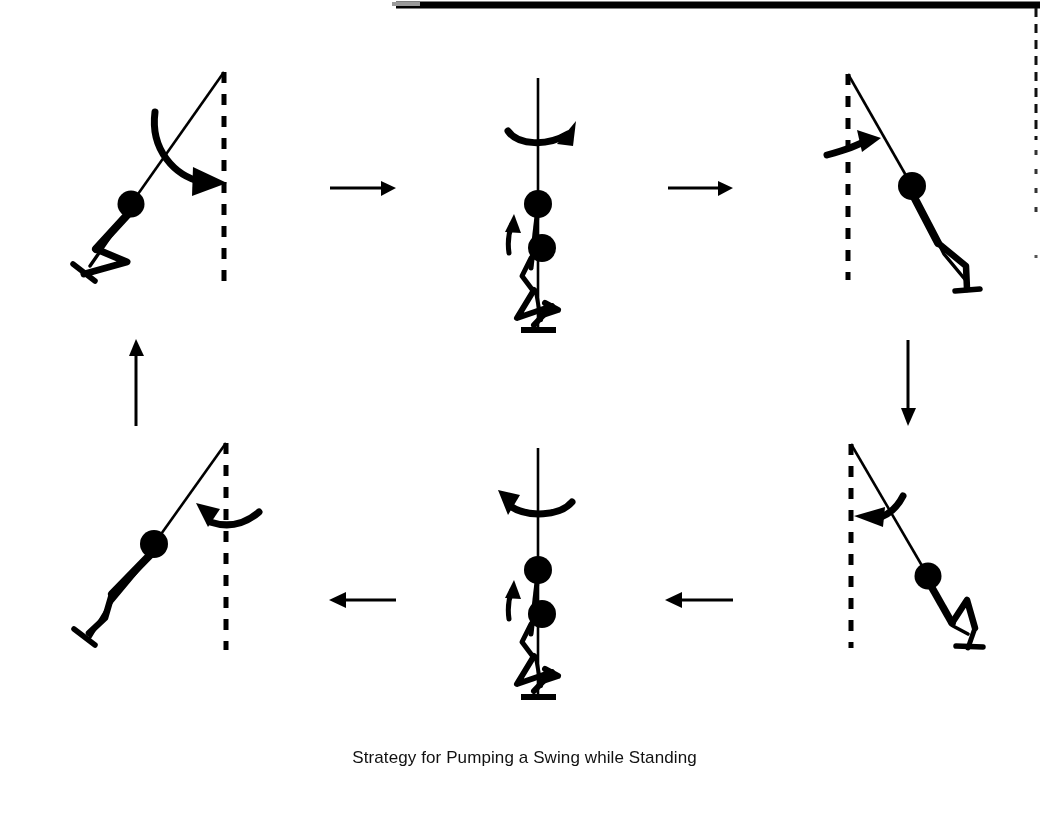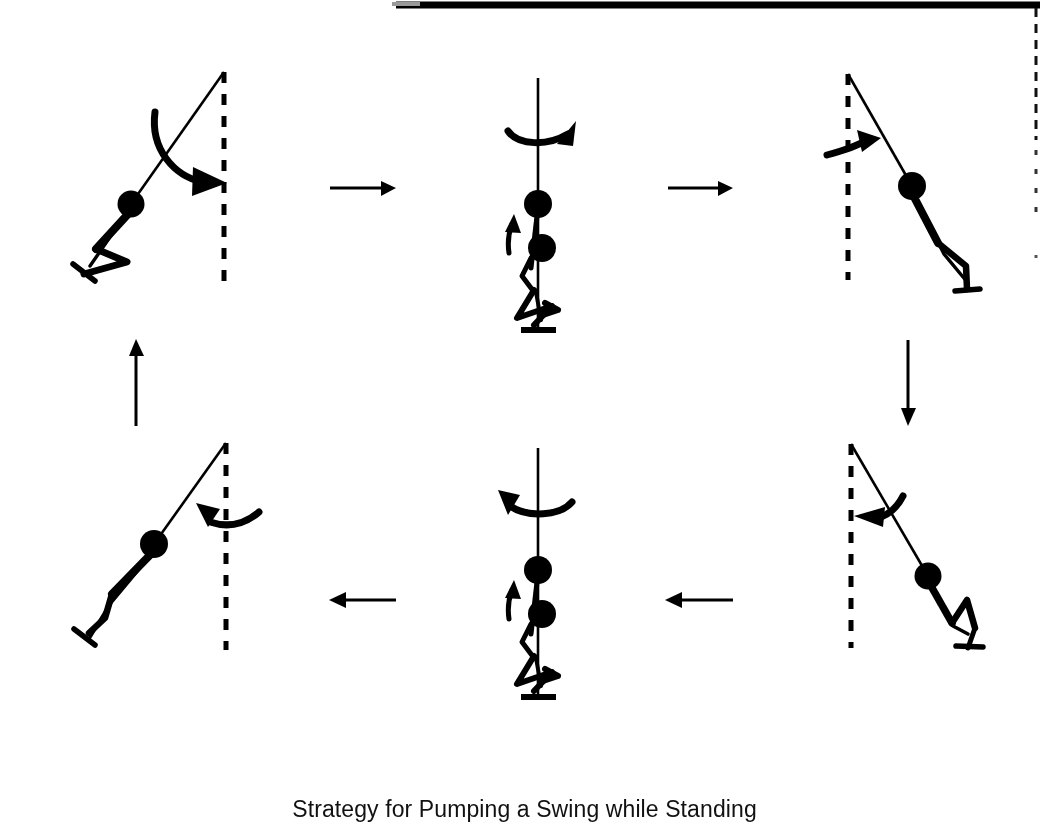--- a/index.html
+++ b/index.html
@@ -29,26 +29,25 @@
     position: absolute;
     left: 0;
     top: 748px;
     width: 1049px;
     text-align: center;
     pointer-events: none;
   }
   .caption-text {
     display: inline-block;
     font-family: "Liberation Sans", sans-serif;
-    font-size: 23px;
+    font-size: 17px;
     font-weight: 500;
     color: #111111;
     letter-spacing: 0.1px;
     white-space: nowrap;
-    margin-top: 48px;
   }
 </style>
 </head>
 <body>
 
 <div id="page">
 
   <svg id="diagram-svg" viewBox="0 0 1049 829">
 
     <g>

